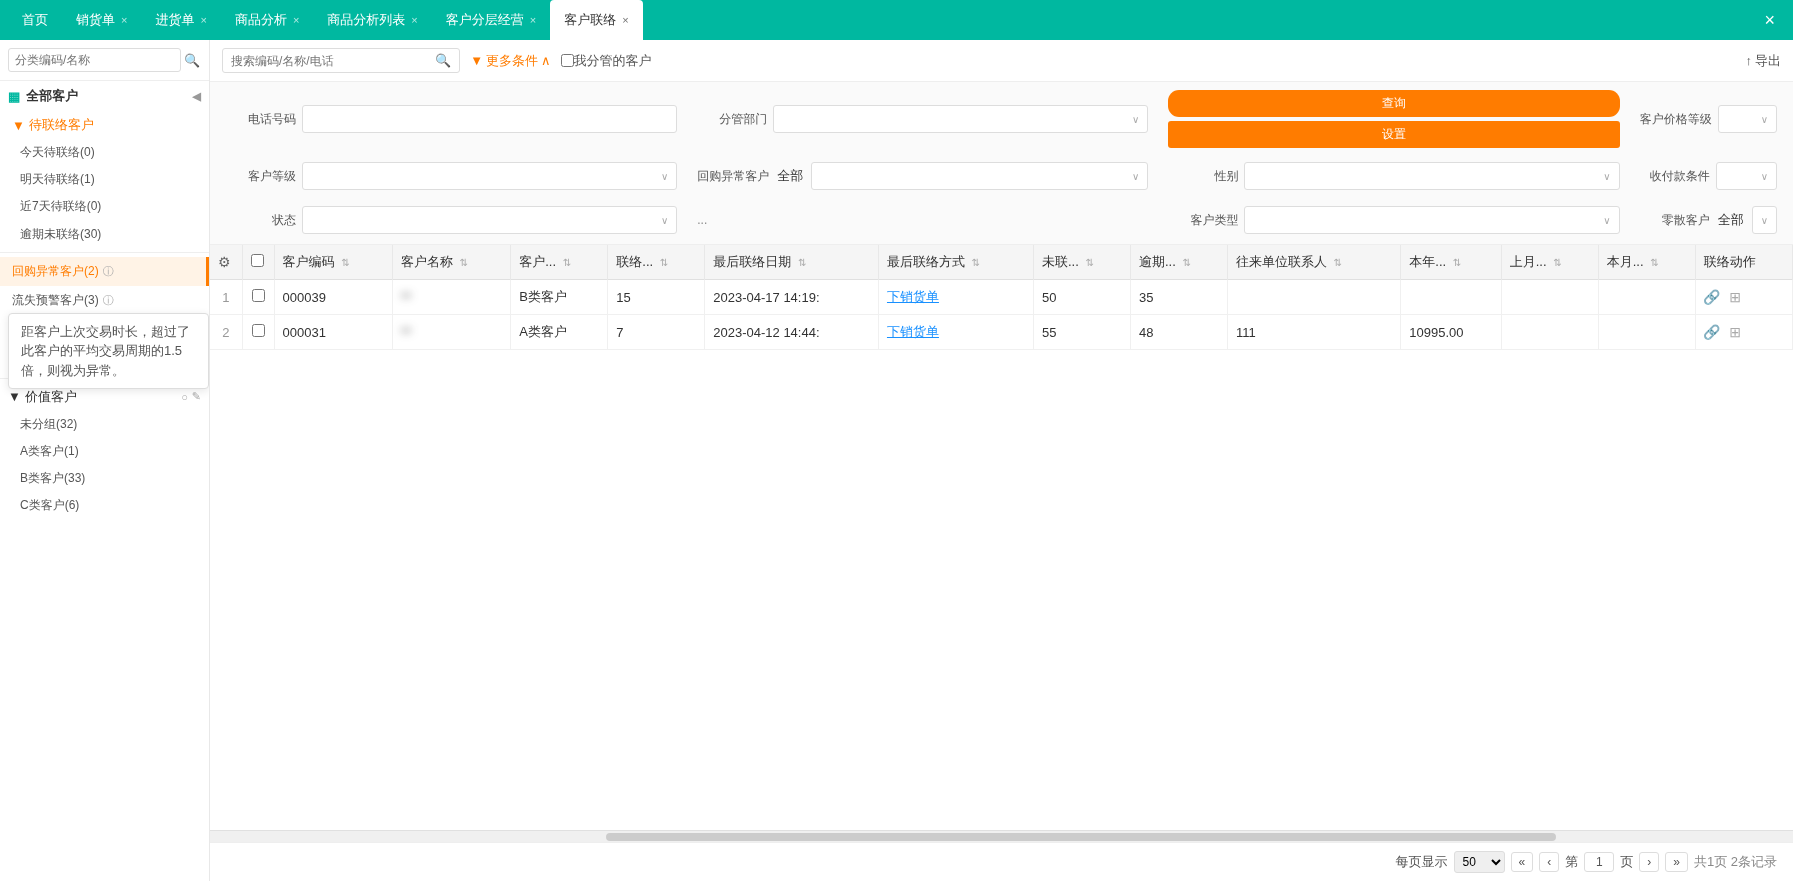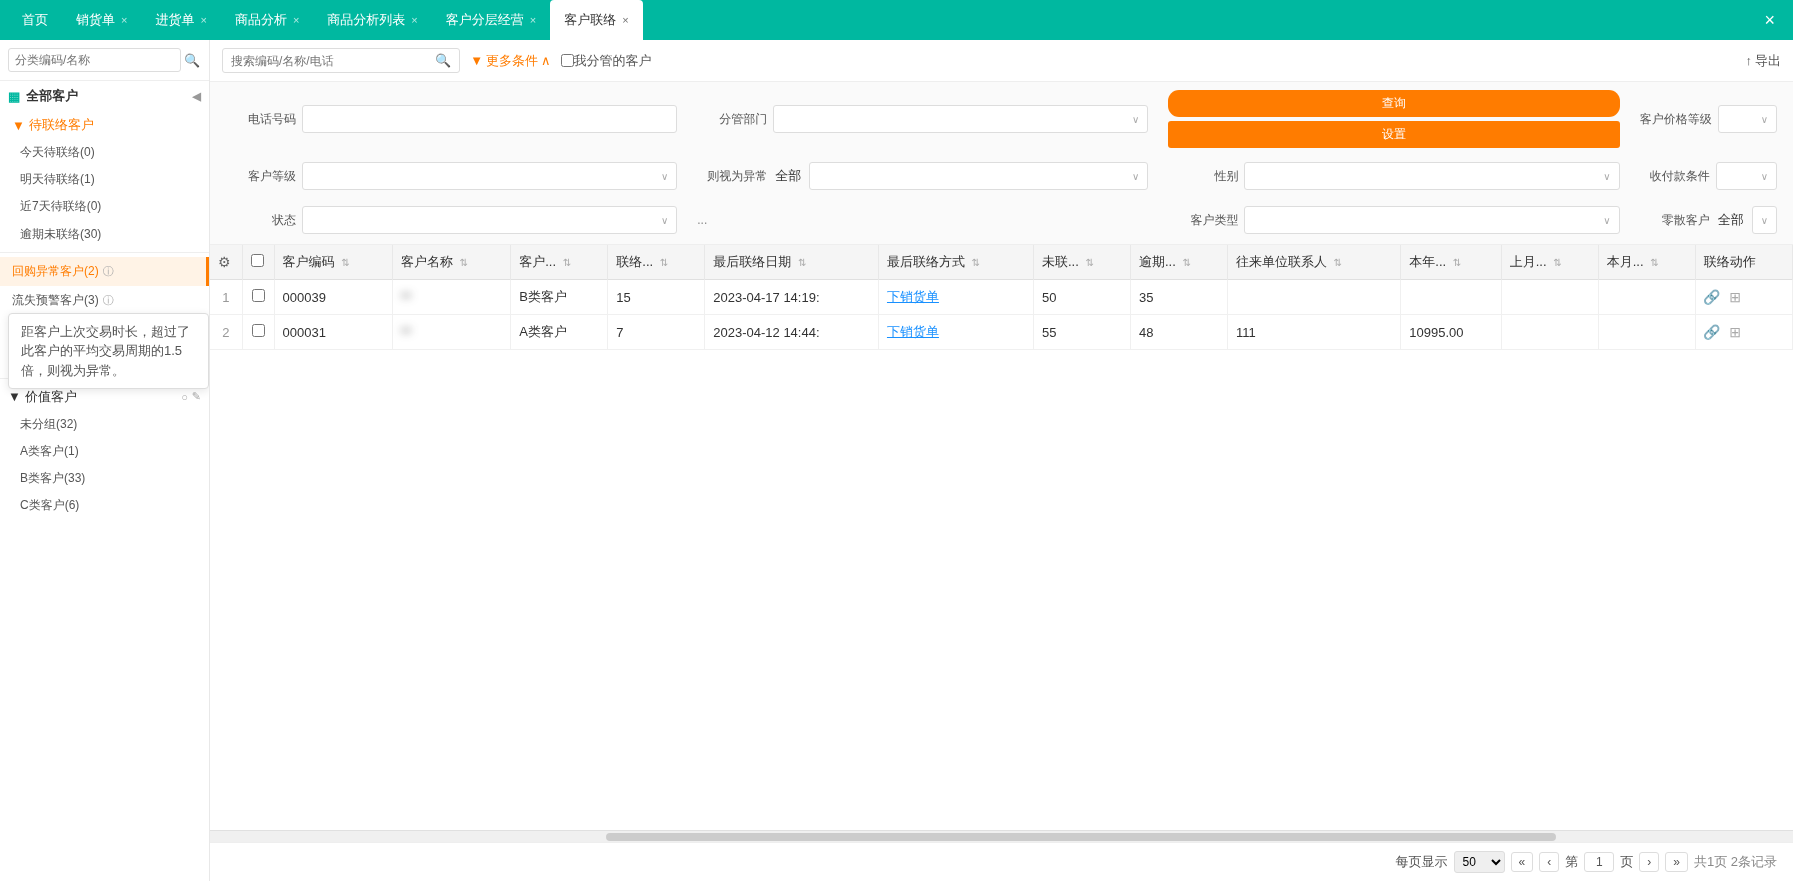--- a/index.html
+++ b/index.html
@@ -220,21 +220,21 @@
           </div>
         </div>
         <div class="filter-cell">
           <span class="filter-label">客户等级</span>
           <div class="filter-input" style="margin-left:6px; flex:1;">
             <span></span>
             <span class="arrow">∨</span>
           </div>
         </div>
         <div class="filter-cell" style="gap:4px;">
-          <span class="filter-label">则视为异常</span>
+          <span class="filter-label">回购异常客户</span>
           <span style="margin-left:4px; color:#333;">全部</span>
           <div class="filter-input" style="margin-left:4px; flex:1;">
             <span></span>
             <span class="arrow">∨</span>
           </div>
         </div>
 
         <div class="filter-cell">
           <span class="filter-label">性别</span>
           <div class="filter-input" style="margin-left:6px; flex:1;">

